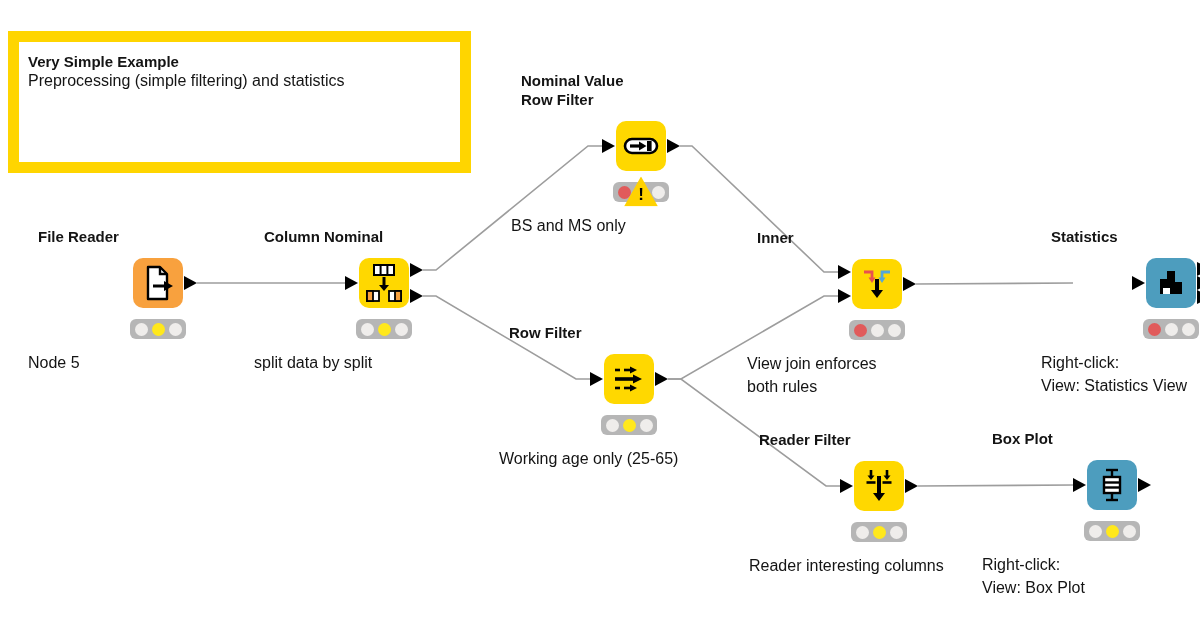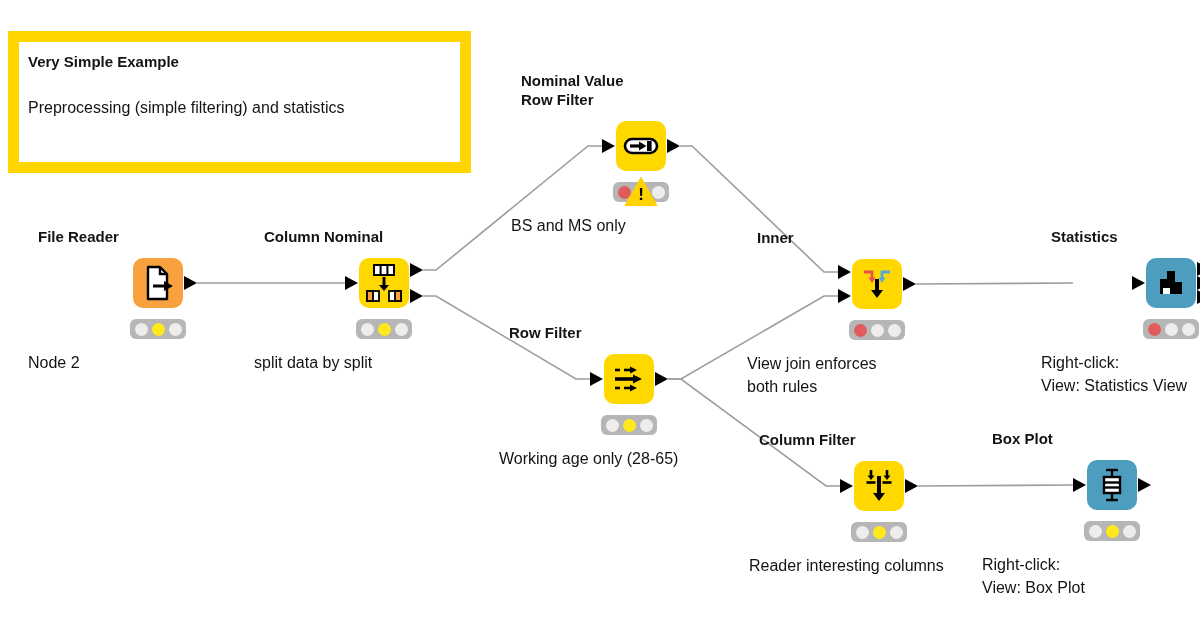--- a/index.html
+++ b/index.html
@@ -7,21 +7,21 @@
   #canvas{position:relative;width:1200px;height:630px;background:#fff;}
 
   
   #wires{position:absolute;left:0;top:0;z-index:0;}
   #wires polyline{fill:none;stroke:#9d9d9d;stroke-width:1.6px;}
 
   
   .annotation{position:absolute;left:8px;top:31px;width:463px;height:142px;box-sizing:border-box;
     background:#fff;border:11px solid #ffd500;padding:10px 9px 6px 9px;z-index:1;}
   .annotation-title{font-size:15px;font-weight:700;line-height:19px;}
-  .annotation-body{font-size:16px;line-height:20px;margin-top:27px;}
+  .annotation-body{font-size:16px;line-height:20px;}
 
   
   .node{position:absolute;width:50px;height:50px;z-index:2;}
   .node-icon{width:50px;height:50px;border-radius:10px;position:relative;z-index:2;}
   .node-icon svg{display:block;width:50px;height:50px;}
   .bg-orange{background:#f8a13e;}
   .bg-yellow{background:#ffd800;}
   .bg-teal{background:#4d9dbe;}
 
   .node-title{position:absolute;bottom:62px;left:50%;transform:translateX(-50%);width:240px;
@@ -83,21 +83,21 @@
         <polygon points="31,23 40,28 31,33" fill="#000"></polygon>
       </svg>
     </div>
     <div class="port out p-mid"></div>
     <div class="traffic-light" data-status="yellow">
       <span class="l l1"></span>
         <span class="l l2"></span>
         <span class="l l3"></span>
 
     </div>
-    <div class="node-label">Node 2</div>
+    <div class="node-label">Node 5</div>
   </div>
 
   <div class="node" style="left:359px;top:258px">
     <div class="node-title">Column Nominal</div>
     <div class="node-icon bg-yellow">
       <svg viewBox="0 0 50 50">
         <rect x="15" y="7" width="20" height="10" fill="#fff" stroke="#000" stroke-width="2"></rect>
         <line x1="21.6" y1="7" x2="21.6" y2="17" stroke="#000" stroke-width="2"></line>
         <line x1="28.4" y1="7" x2="28.4" y2="17" stroke="#000" stroke-width="2"></line>
         <line x1="25" y1="19" x2="25" y2="28" stroke="#000" stroke-width="3"></line>
@@ -157,21 +157,21 @@
       </svg>
     </div>
     <div class="port in p-mid"></div>
     <div class="port out p-mid"></div>
     <div class="traffic-light" data-status="yellow">
       <span class="l l1"></span>
         <span class="l l2"></span>
         <span class="l l3"></span>
 
     </div>
-    <div class="node-label">Working age only (28-65)</div>
+    <div class="node-label">Working age only (25-65)</div>
   </div>
 
   <div class="node" style="left:852px;top:259px">
     <div class="node-title">Inner</div>
     <div class="node-icon bg-yellow">
       <svg viewBox="0 0 50 50">
         <polyline points="12,13 20,13 20,19" fill="none" stroke="#e8504f" stroke-width="2.8"></polyline>
         <polygon points="16.5,18.5 23.5,18.5 20,24" fill="#e8504f"></polygon>
         <polyline points="38,13 30,13 30,19" fill="none" stroke="#54a7db" stroke-width="2.8"></polyline>
         <polygon points="26.5,18.5 33.5,18.5 30,24" fill="#54a7db"></polygon>
@@ -210,21 +210,21 @@
       <span class="l l1"></span>
         <span class="l l2"></span>
         <span class="l l3"></span>
 
     </div>
     <div class="node-label">Right-click:
 View: Statistics View</div>
   </div>
 
   <div class="node" style="left:854px;top:461px">
-    <div class="node-title">Column Filter</div>
+    <div class="node-title">Reader Filter</div>
     <div class="node-icon bg-yellow">
       <svg viewBox="0 0 50 50">
         <line x1="17" y1="9" x2="17" y2="15" stroke="#000" stroke-width="2.6"></line>
         <polygon points="13.5,14.5 20.5,14.5 17,19" fill="#000"></polygon>
         <line x1="12.5" y1="21.5" x2="21.5" y2="21.5" stroke="#000" stroke-width="2.6"></line>
         <line x1="33" y1="9" x2="33" y2="15" stroke="#000" stroke-width="2.6"></line>
         <polygon points="29.5,14.5 36.5,14.5 33,19" fill="#000"></polygon>
         <line x1="28.5" y1="21.5" x2="37.5" y2="21.5" stroke="#000" stroke-width="2.6"></line>
         <line x1="25" y1="15" x2="25" y2="33" stroke="#000" stroke-width="4"></line>
         <polygon points="19,32 31,32 25,40" fill="#000"></polygon>

